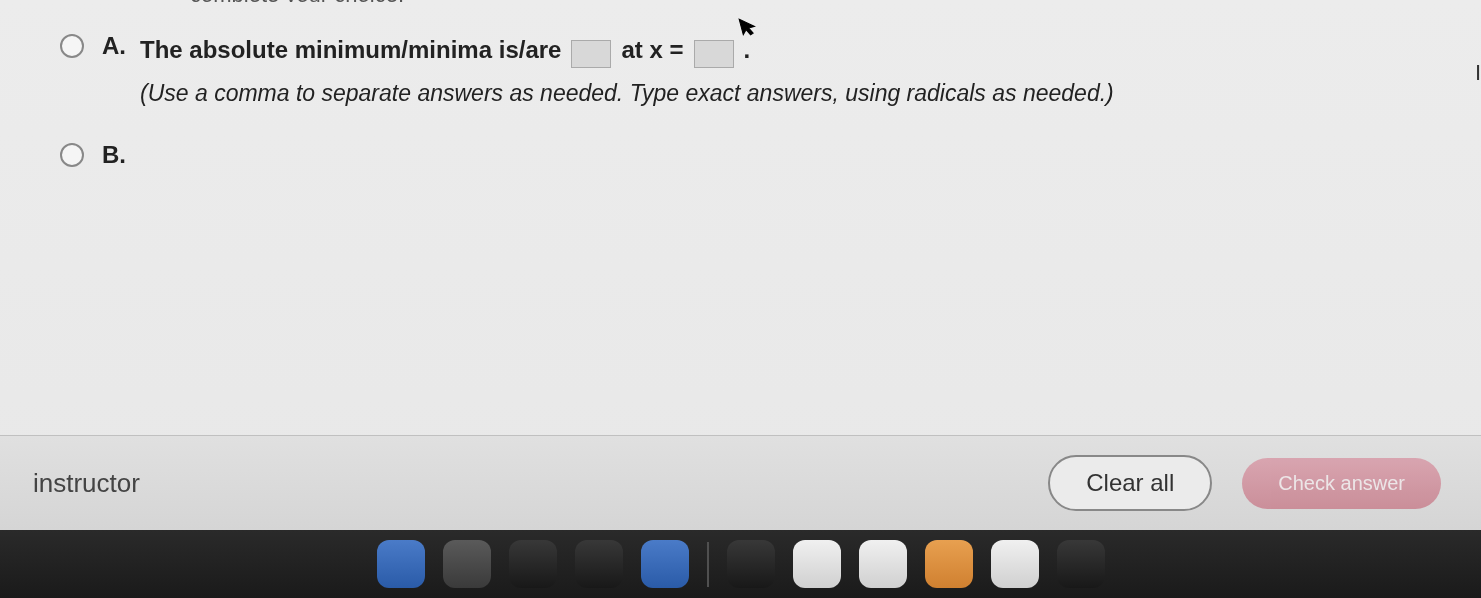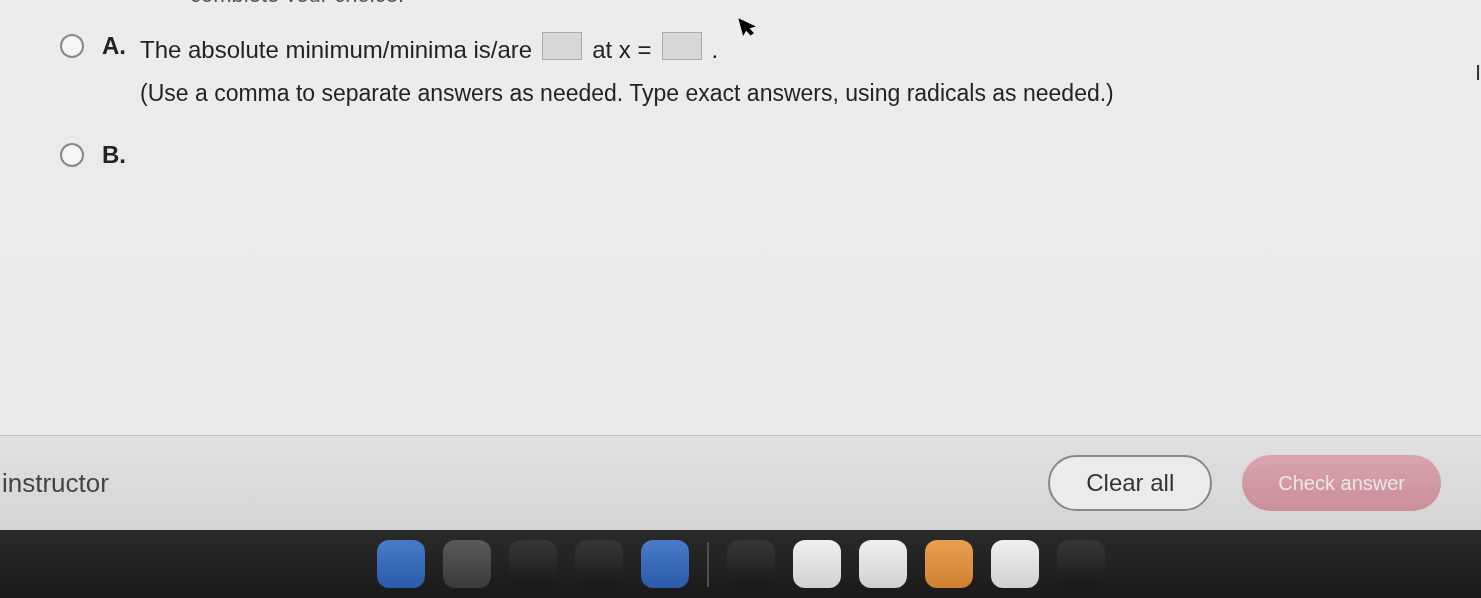--- a/index.html
+++ b/index.html
@@ -65,60 +65,64 @@
       margin-right: 14px;
       min-width: 24px;
     }
     .choice-text-block {
       font-size: 24px;
       color: #222;
       line-height: 1.5;
     }
     .choice-text-line {
       display: flex;
-      align-items: flex-start;
+      align-items: flex-end;
       flex-wrap: wrap;
       gap: 6px;
+      font-weight: bold;
     }
     .answer-box {
       display: inline-block;
       width: 40px;
       height: 28px;
       background: #d8d8d8;
       border: 1.5px solid #aaa;
       vertical-align: middle;
       margin: 0 4px;
     }
     .hint-text {
       font-size: 23px;
       color: #222;
       margin-top: 8px;
+      font-style: italic;
     }
     .footer-bar {
       position: absolute;
       bottom: 0;
       left: 0;
       right: 0;
       height: 95px;
       background: linear-gradient(180deg, #e0e0e0 0%, #d5d5d5 100%);
       border-top: 1px solid #c0c0c0;
       display: flex;
       align-items: center;
       justify-content: space-between;
       padding: 0 40px 0 0;
     }
     .instructor-label {
       font-size: 26px;
       color: #444;
       font-weight: 500;
       padding-left: 2px;
+      margin-left: 31px;
     }
     .footer-buttons {
       display: flex;
       gap: 30px;
+      align-items: center;
     }
     .btn-clear {
       background: #ebebeb;
       border: 2.5px solid #888;
       border-radius: 30px;
       padding: 12px 36px;
       font-size: 24px;
       color: #333;
       font-weight: 500;
       cursor: pointer;

